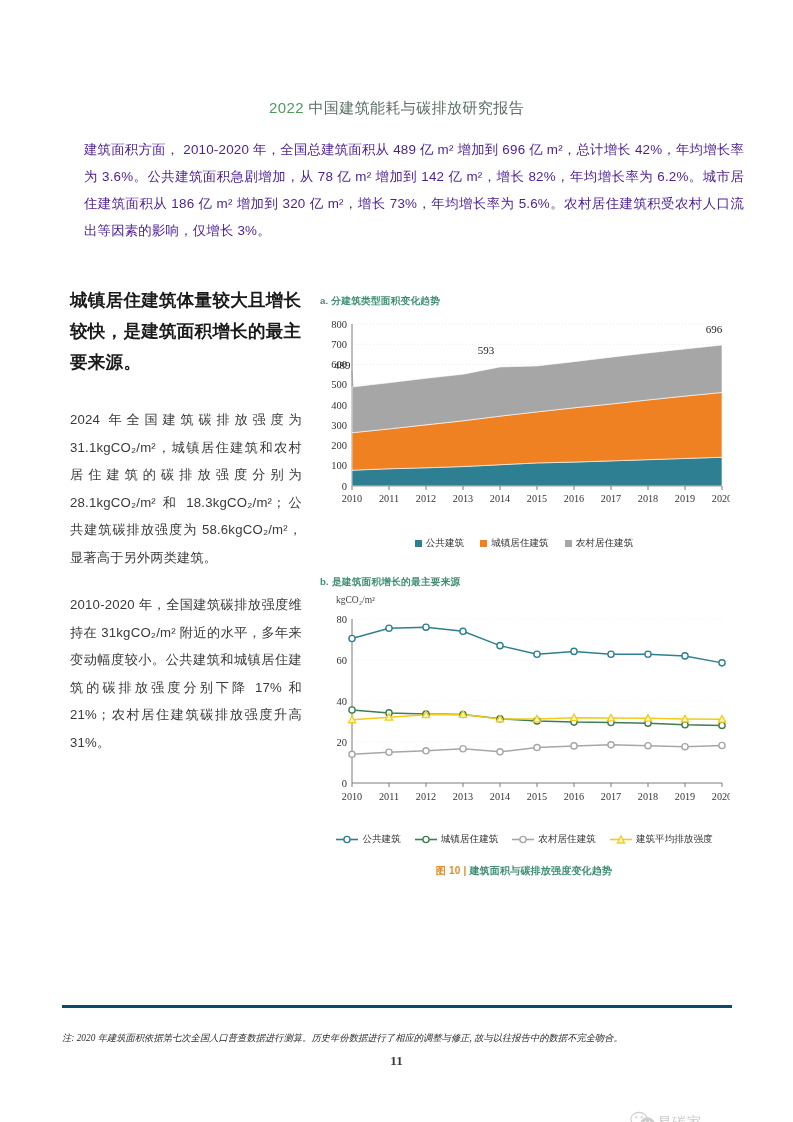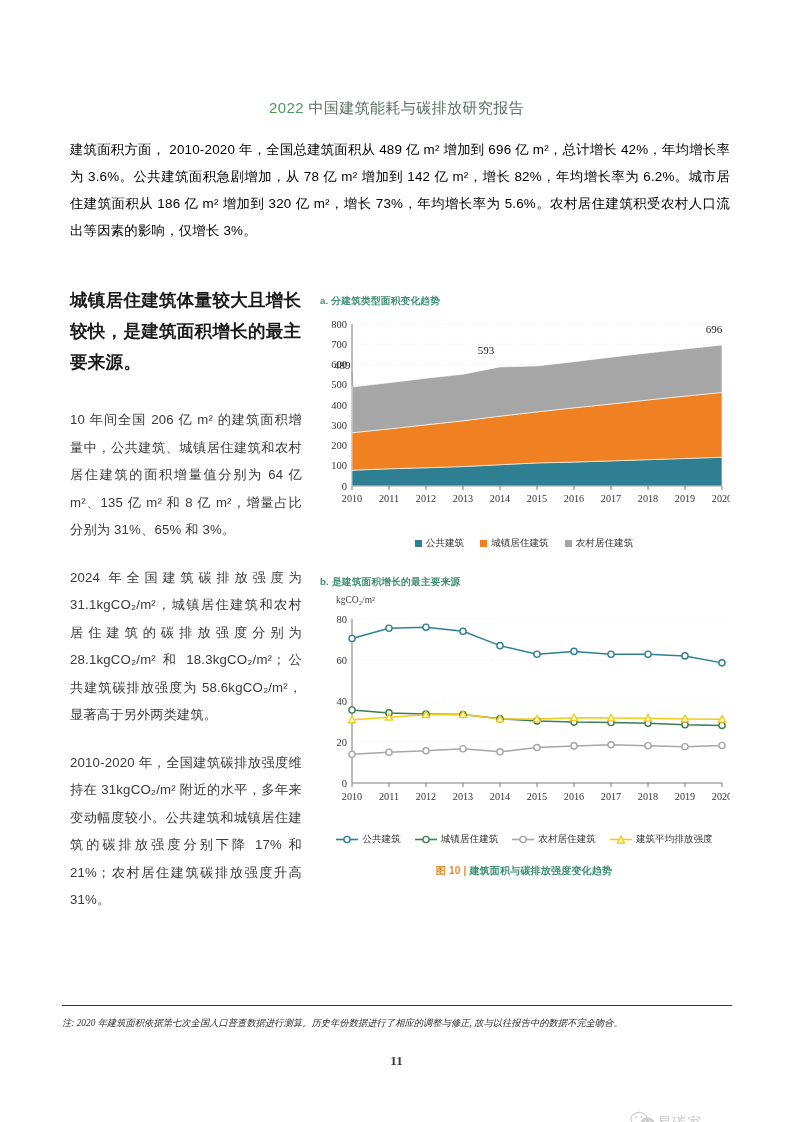--- a/index.html
+++ b/index.html
@@ -17,22 +17,22 @@
   .doc-header {
     position:absolute; top:66px; left:0; width:793px;
     text-align:center;
     font-size:15px; letter-spacing:.4px;
     color:#5a6f63;
   }
   .doc-header .year { color:#4e9a5e; font-weight:400; }
 
   
   .intro {
-    position:absolute; top:103px; left:70px; width:660px;
-    font-size:13.4px; line-height:27px; color:#000000;
+    position:absolute; top:103px; left:84px; width:660px;
+    font-size:13.4px; line-height:27px; color:#4c1d95;
     text-align:justify;
     letter-spacing:.2px;
   }
 
   
   .leftcol { position:absolute; left:70px; top:252px; width:232px; }
   .lead {
     font-size:17.5px; font-weight:bold; line-height:31px;
     color:#1a1a1a; letter-spacing:.3px;
     margin:0 0 28px 0;
@@ -77,21 +77,21 @@
     letter-spacing:.2px;
   }
   .fig-caption .cap-txt { color:#3f8f72;font-family:Liberation Mono, monospace; }
 
   
   .footnote {
     position:absolute; left:62px; top:972px; width:670px;
     font-size:9.3px; color:#2b2b2b; line-height:16px;
     font-family:"Liberation Serif","DejaVu Serif",serif;
     font-style:italic;
-    border-top:1px solid #0c4a6e; padding-top:9px;
+    border-top:3px solid #0c4a6e; padding-top:22px;
   }
 
   .pagenum {
     position:absolute; left:0; top:1020px; width:793px;
     text-align:center; font-size:13px; font-weight:bold; color:#3a3a3a;
     font-family:"Liberation Serif","DejaVu Serif",serif;
   }
 
   
   .watermark {
@@ -110,21 +110,20 @@
 
   <div class="doc-header">
     <span class="year">2022</span>
     <span>中国建筑能耗与碳排放研究报告</span>
   </div>
 
   <div class="intro">建筑面积方面， 2010-2020 年，全国总建筑面积从 489 亿 m² 增加到 696 亿 m²，总计增长 42%，年均增长率为 3.6%。公共建筑面积急剧增加，从 78 亿 m² 增加到 142 亿 m²，增长 82%，年均增长率为 6.2%。城市居住建筑面积从 186 亿 m² 增加到 320 亿 m²，增长 73%，年均增长率为 5.6%。农村居住建筑积受农村人口流出等因素的影响，仅增长 3%。</div>
 
   <div class="leftcol">
     <p class="lead">城镇居住建筑体量较大且增长较快，是建筑面积增长的最主要来源。</p>
-    <p class="body-p">10 年间全国 206 亿 m² 的建筑面积增量中，公共建筑、城镇居住建筑和农村居住建筑的面积增量值分别为 64 亿 m²、135 亿 m² 和 8 亿 m²，增量占比分别为 31%、65% 和 3%。</p>
     <p class="body-p">2024 年全国建筑碳排放强度为 31.1kgCO₂/m²，城镇居住建筑和农村居住建筑的碳排放强度分别为 28.1kgCO₂/m² 和 18.3kgCO₂/m²；公共建筑碳排放强度为 58.6kgCO₂/m²，显著高于另外两类建筑。</p>
     <p class="body-p">2010-2020 年，全国建筑碳排放强度维持在 31kgCO₂/m² 附近的水平，多年来变动幅度较小。公共建筑和城镇居住建筑的碳排放强度分别下降 17% 和 21%；农村居住建筑碳排放强度升高 31%。</p>
   </div>
 
   <div class="rightcol">
 
     <div class="fig-title">a. 分建筑类型面积变化趋势</div>
     <div class="chart-box">
       <svg id="svg-a" width="412" height="215" viewBox="0 0 412 215">
           <line x1="34" y1="172" x2="404" y2="172" stroke="#7a7a7a" stroke-width="1" stroke-dasharray=""></line>

